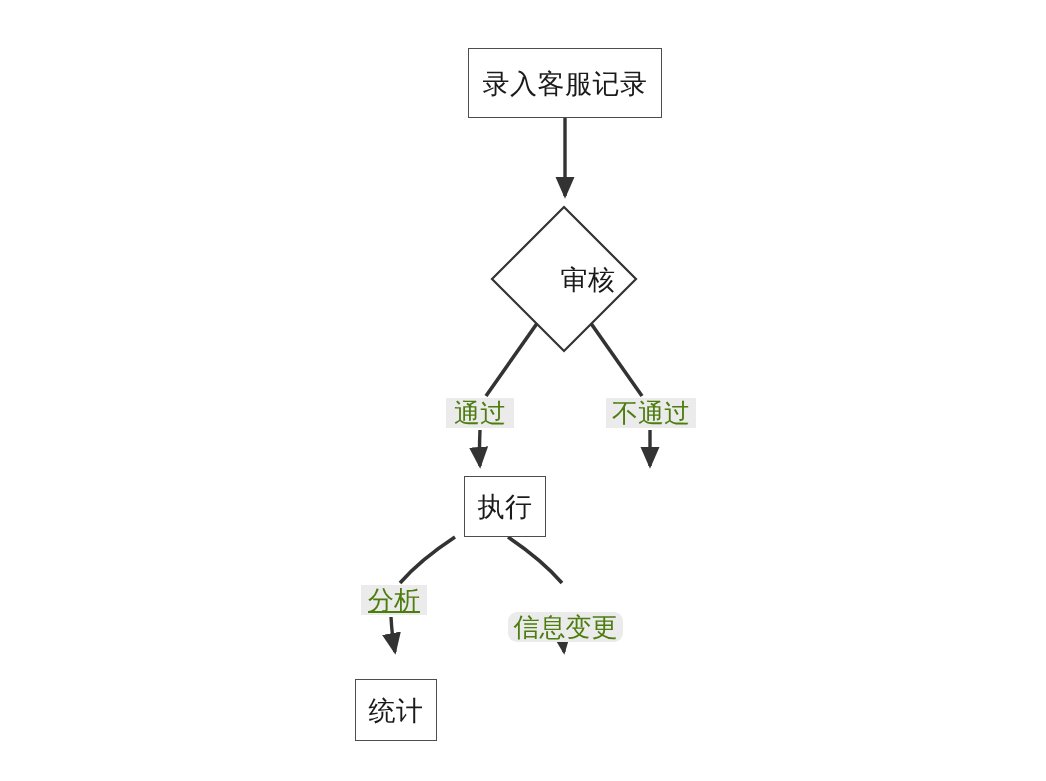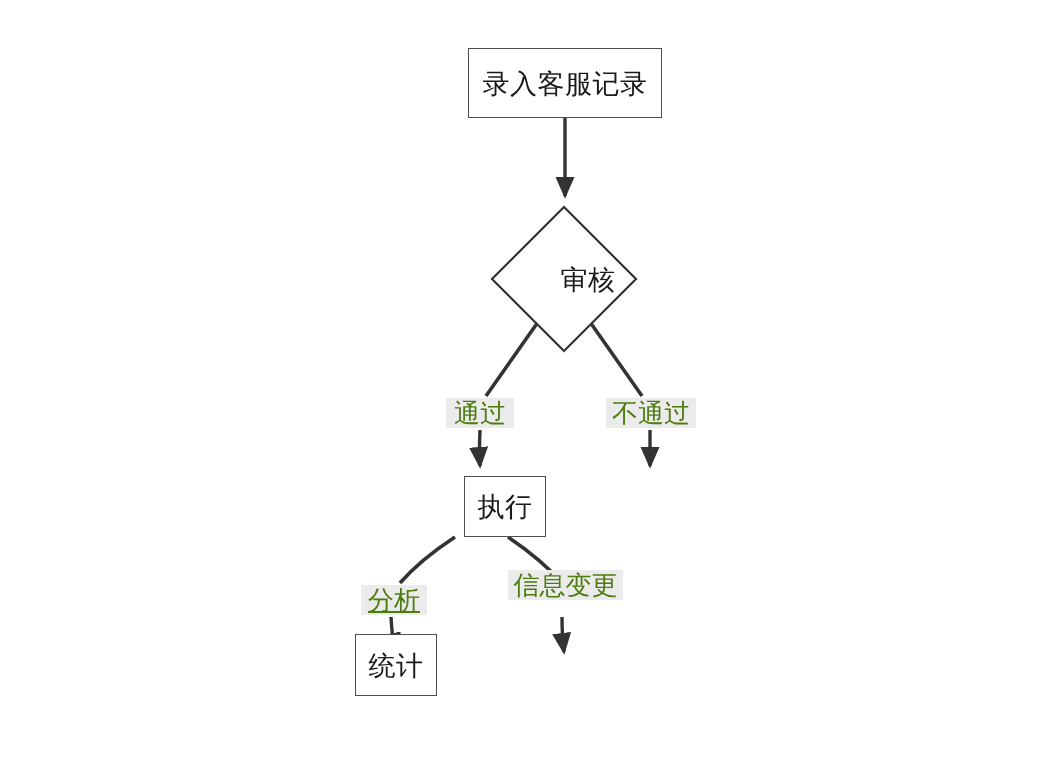--- a/index.html
+++ b/index.html
@@ -112,26 +112,26 @@
       <polygon points="74,2 146,74 74,146 2,74" fill="#ffffff" stroke="#333333" stroke-width="2.2"></polygon>
     </svg>
     <span class="diamond-label">审核</span>
   </div>
 
   <div class="node" style="left:440px; top:476px; width:82px; height:61px;margin-left:24px;">
     <span>执行</span>
   </div>
 
 
-  <div class="node" style="left:355px; top:634px; width:82px; height:62px;align-items:center;">
+  <div class="node" style="left:355px; top:679px; width:82px; height:62px;align-items:center;">
     <span>统计</span>
   </div>
 
 
   <div class="edge-label" style="left:446px; top:398px; width:68px; height:30px;">通过</div>
 
   <div class="edge-label" style="left:606px; top:398px; width:90px; height:30px;">不通过</div>
 
   <div class="edge-label" style="left:361px; top:585px; width:66px; height:30px;text-decoration:underline;">分析</div>
 
-  <div class="edge-label" style="left:508px; top:570px; width:115px; height:30px;">信息变更</div>
+  <div class="edge-label" style="left:508px; top:612px; width:115px; height:30px;border-radius:9px;">信息变更</div>
 
 </div>
 
 </body></html>

